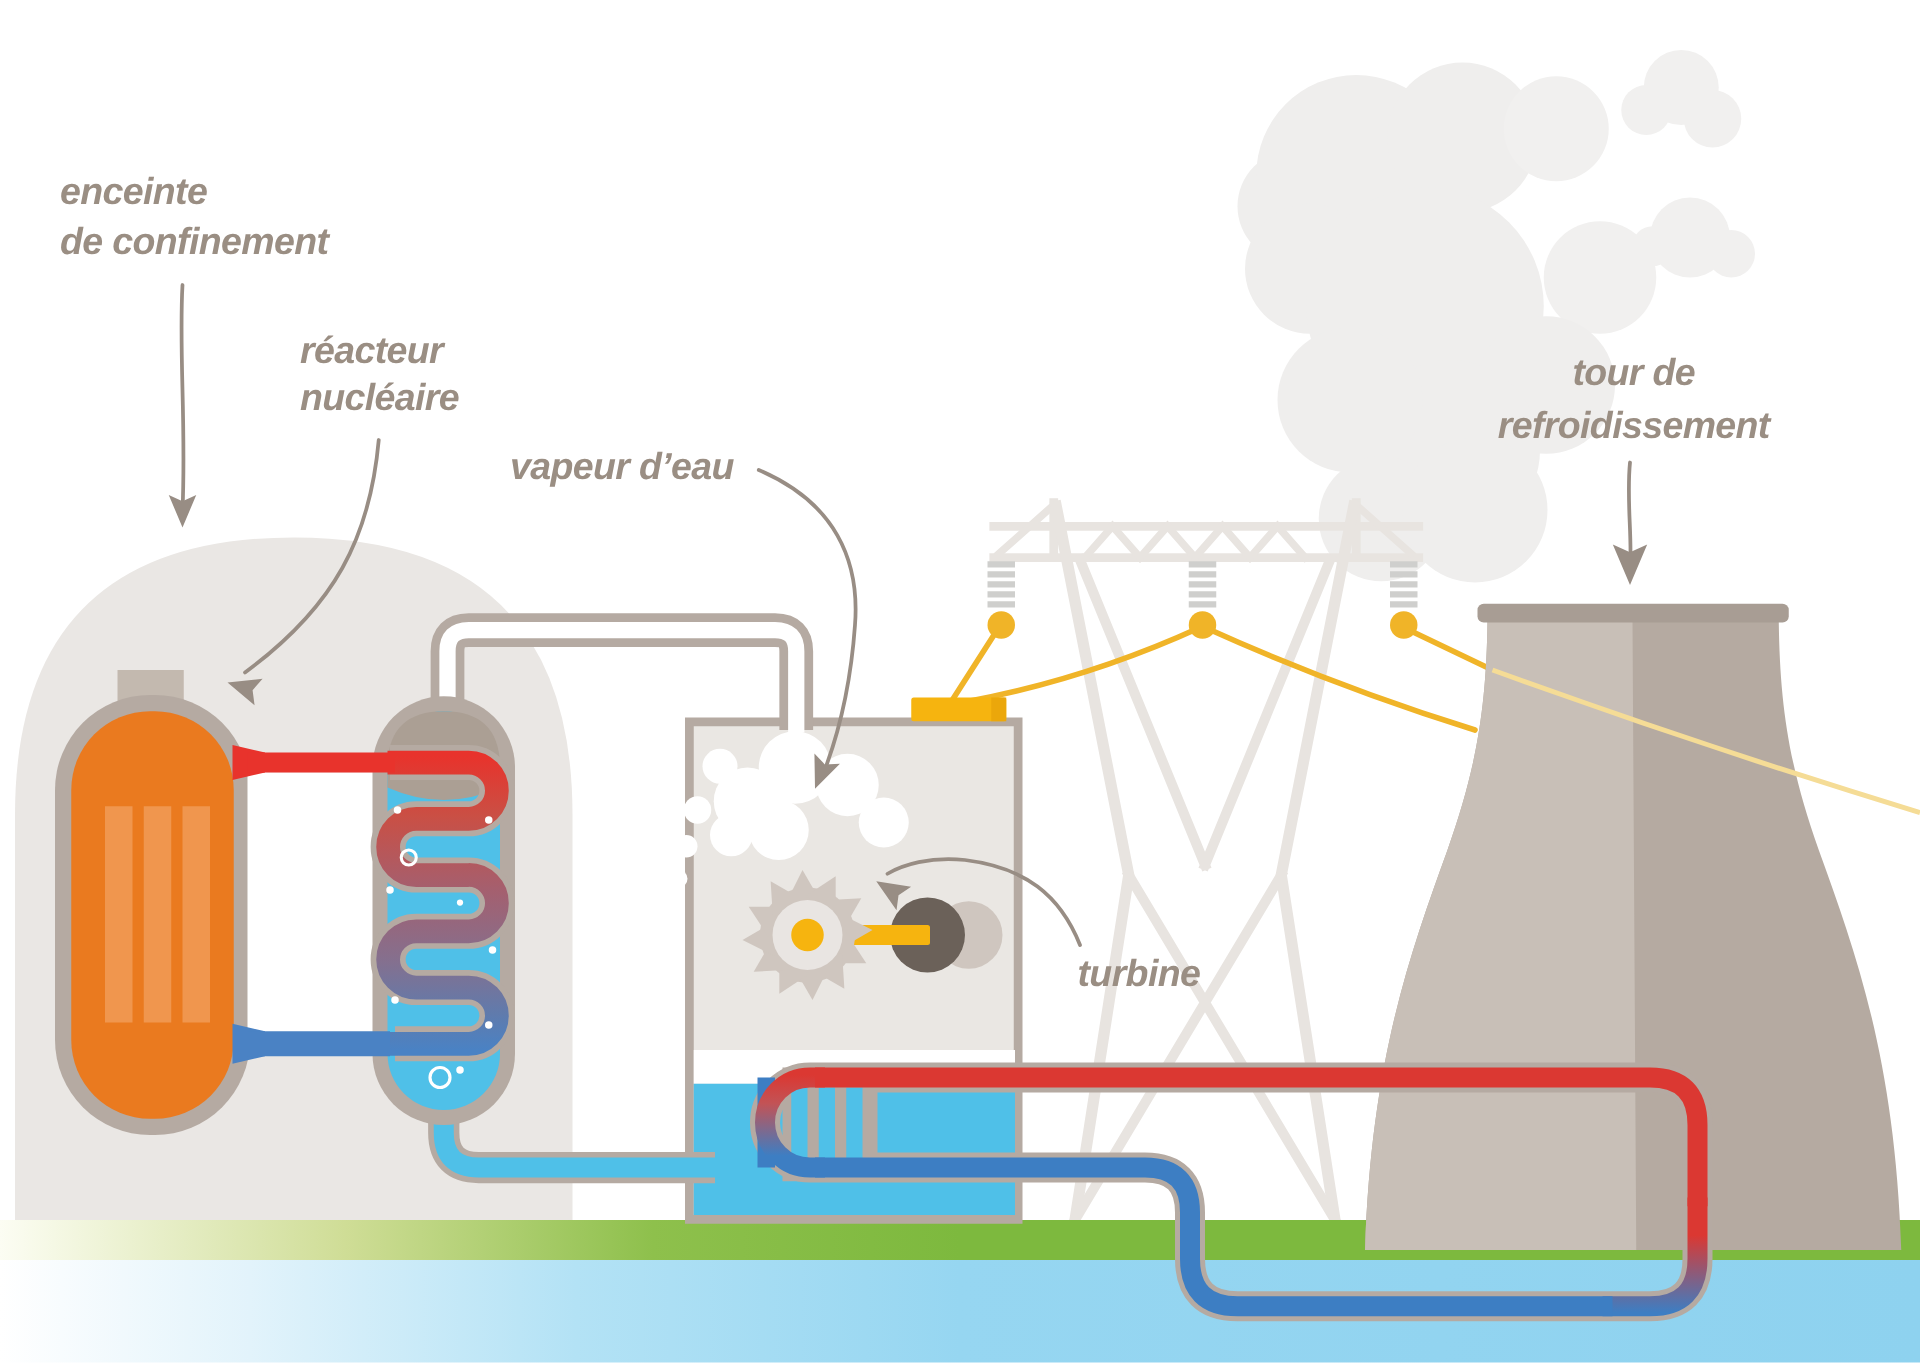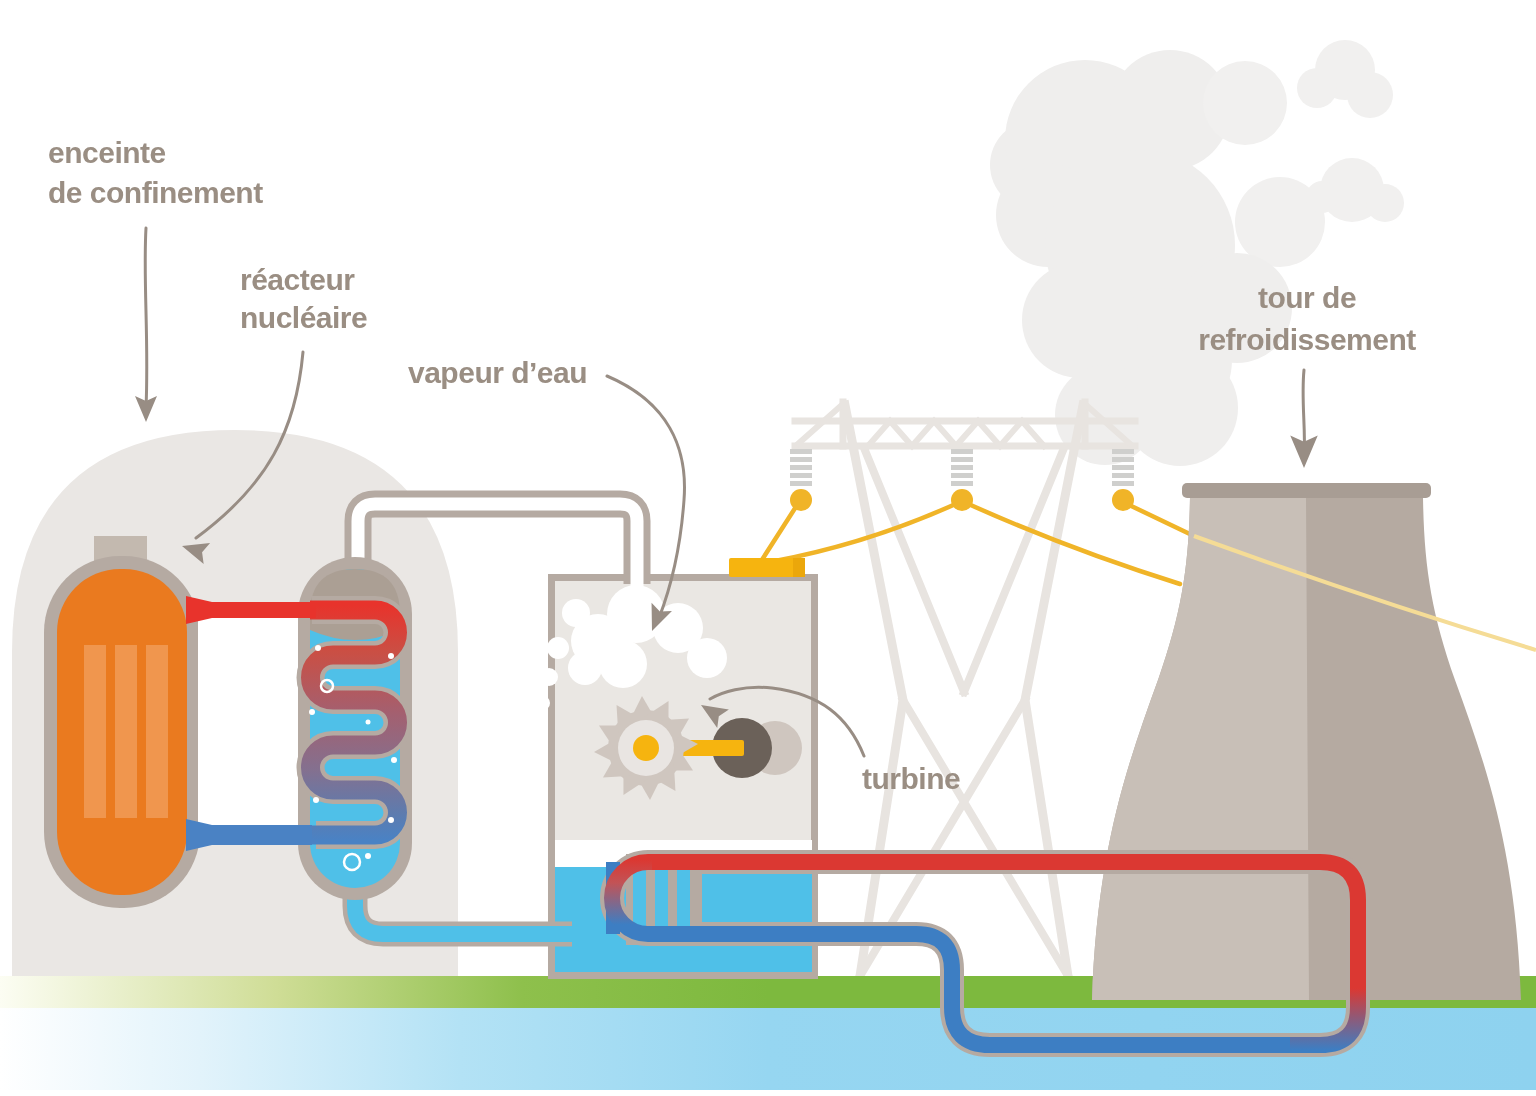--- a/index.html
+++ b/index.html
@@ -1,16 +1,16 @@
 <!DOCTYPE html>
 <html><head>
 <meta charset="utf-8">
 <style>
   html,body { margin:0; padding:0; background:#ffffff; }
-  .stage { position:relative; width:1536px; height:1096px; overflow:hidden; background:#ffffff; }
+  .stage { position:relative; width:1536px; height:1096px; overflow:hidden; background:#ffffff;font-style:italic; }
   svg { position:absolute; left:0; top:0; }
   .lbl { font-family:"Liberation Sans", sans-serif; font-weight:700; font-size:30px;
          fill:#9a8e83; letter-spacing:-0.5px; }
 </style>
 </head>
 <body>
 
 <div class="stage">
 <svg width="1536" height="1096" viewBox="0 0 1536 1096" xmlns="http://www.w3.org/2000/svg">
   <defs>

